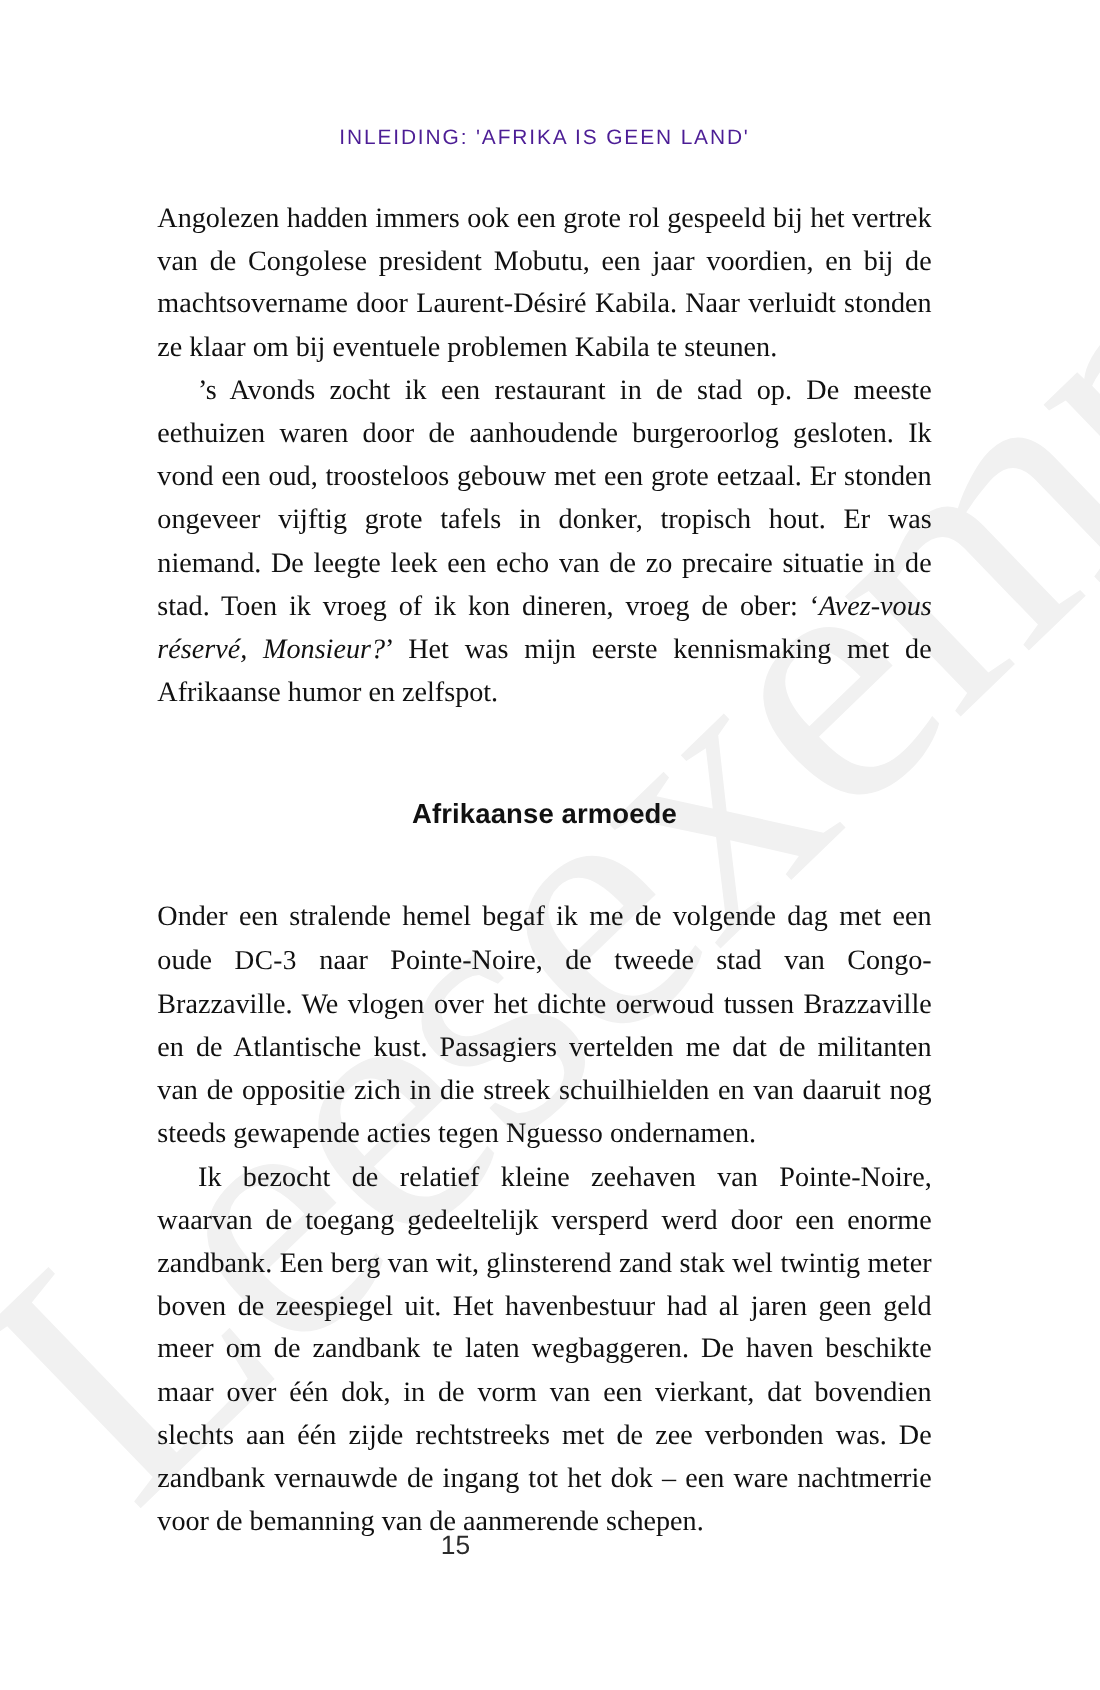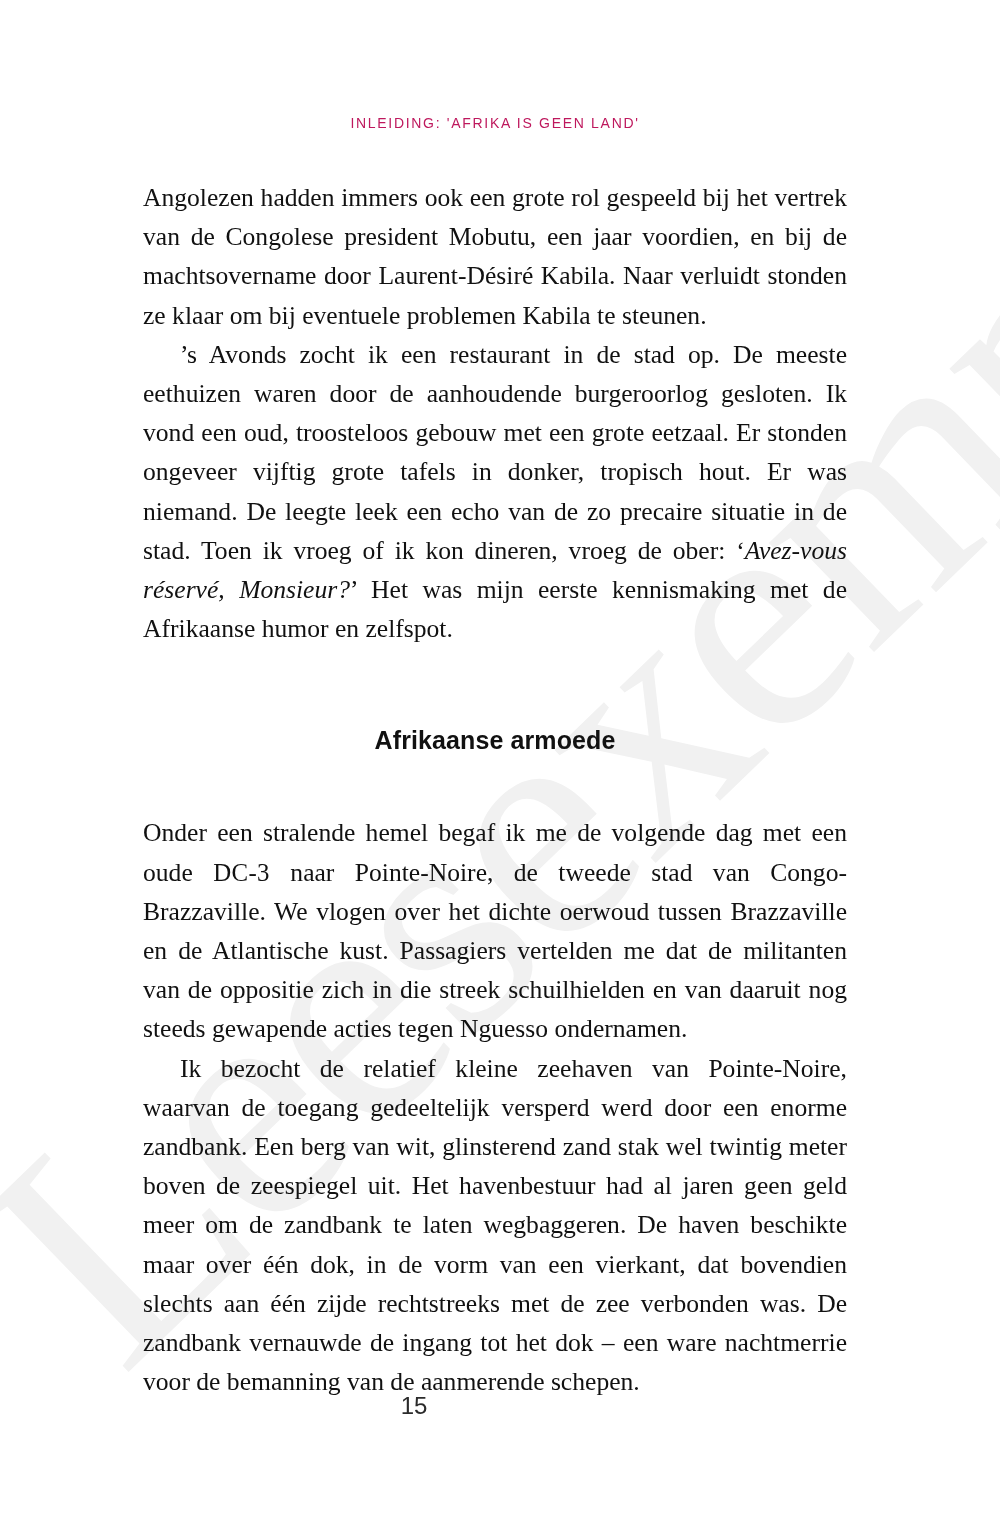--- a/index.html
+++ b/index.html
@@ -53,23 +53,23 @@
     z-index: 1;
   }
 
   .running-head {
     position: absolute;
     left: 143px;
     top: 115px;
     width: 704px;
     text-align: center;
     font-family: "Liberation Sans", "DejaVu Sans", sans-serif;
-    font-size: 14px;
+    font-size: 19px;
     letter-spacing: 1.7px;
-    color: #be185d;
+    color: #4c1d95;
     white-space: nowrap;
   }
 
   .text-column {
     position: absolute;
     left: 143px;
     top: 178px;
     width: 704px;
   }
 

